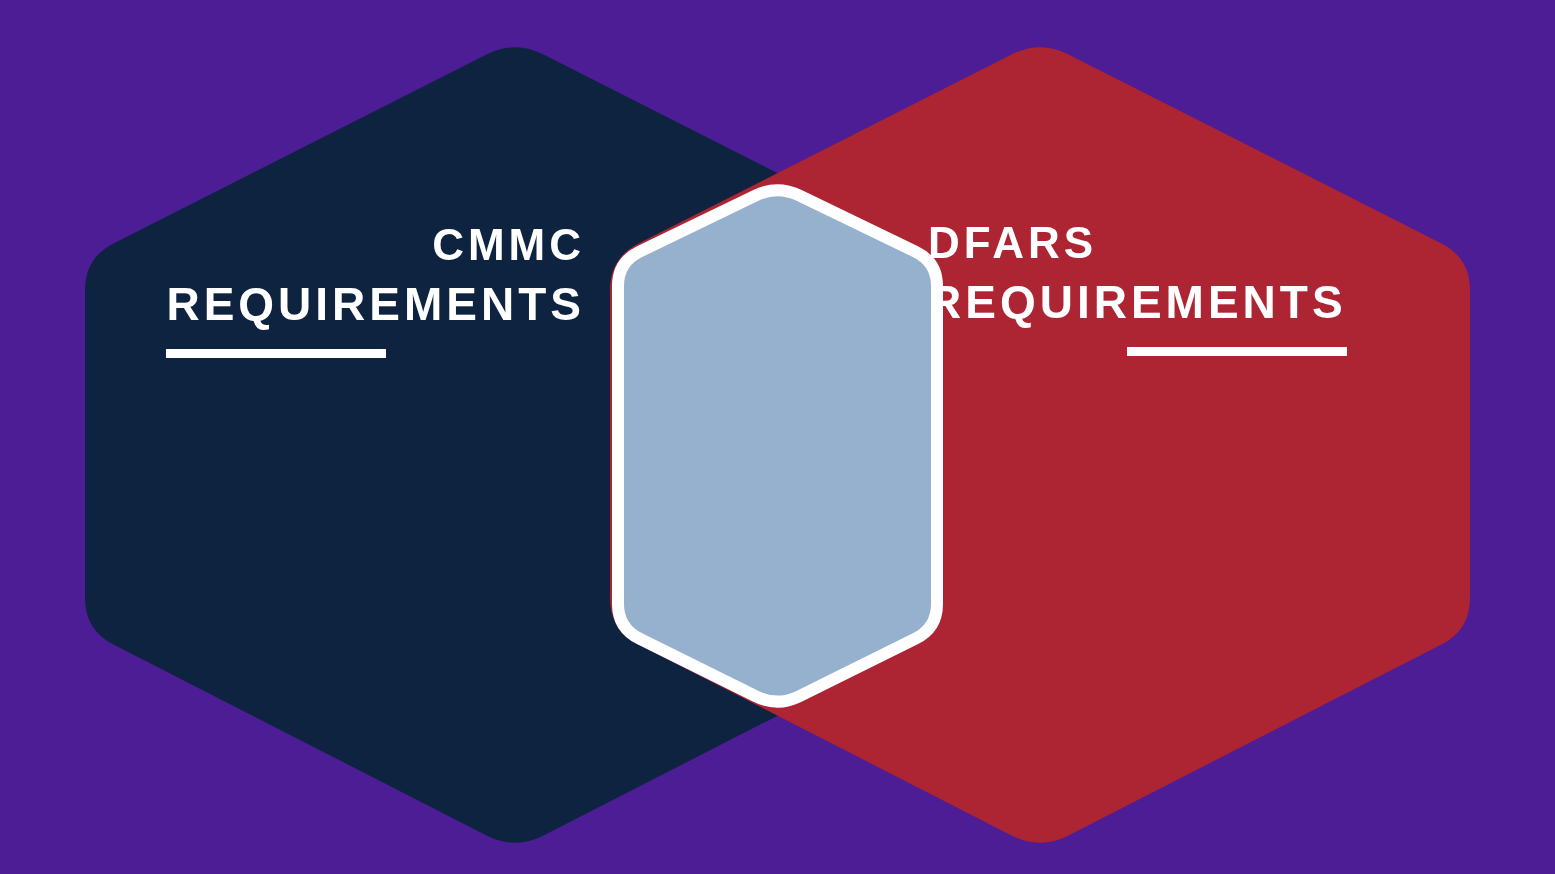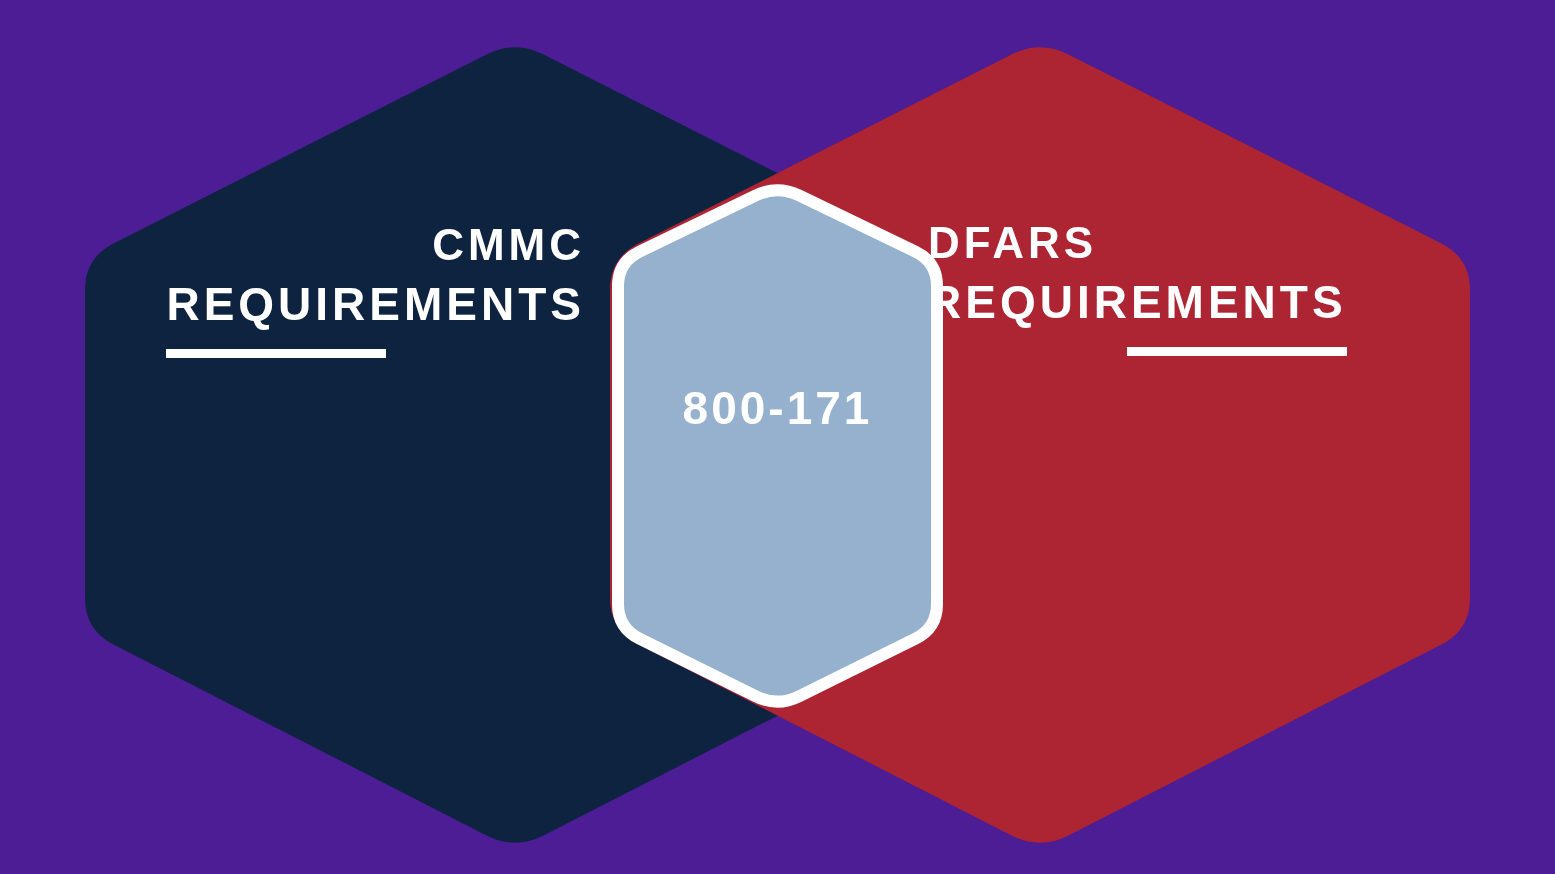--- a/index.html
+++ b/index.html
@@ -39,16 +39,15 @@
     <div class="underline ul-left" style="background: rgb(255, 255, 255);"></div>
   </div>
 
   <div class="label-block label-right">
     <div class="line1">DFARS</div>
     <div class="line2">REQUIREMENTS</div>
     <div class="underline ul-right" style="background: rgb(255, 255, 255);"></div>
   </div>
 
   <div class="label-center">
-    <div class="center-line">800-171</div>
   </div>
 
 </div>
 
 </body></html>

